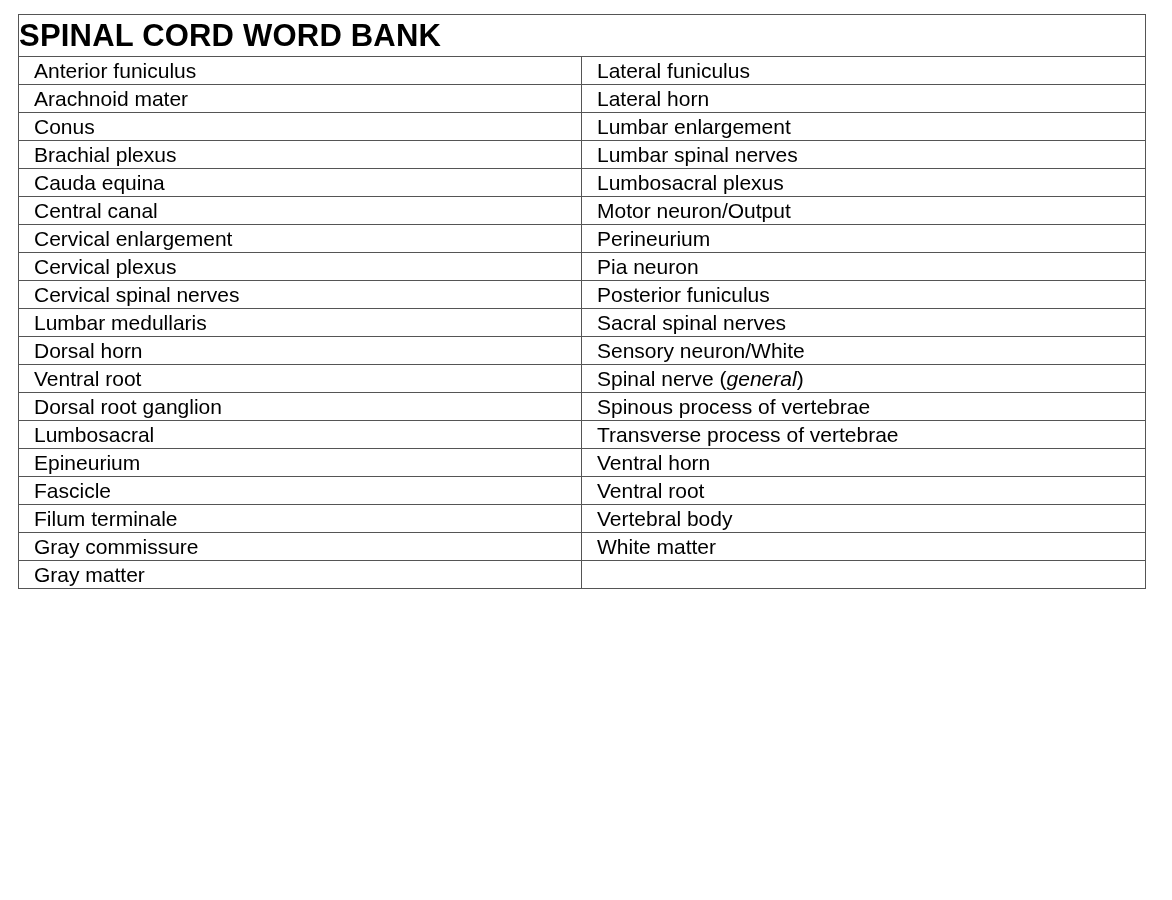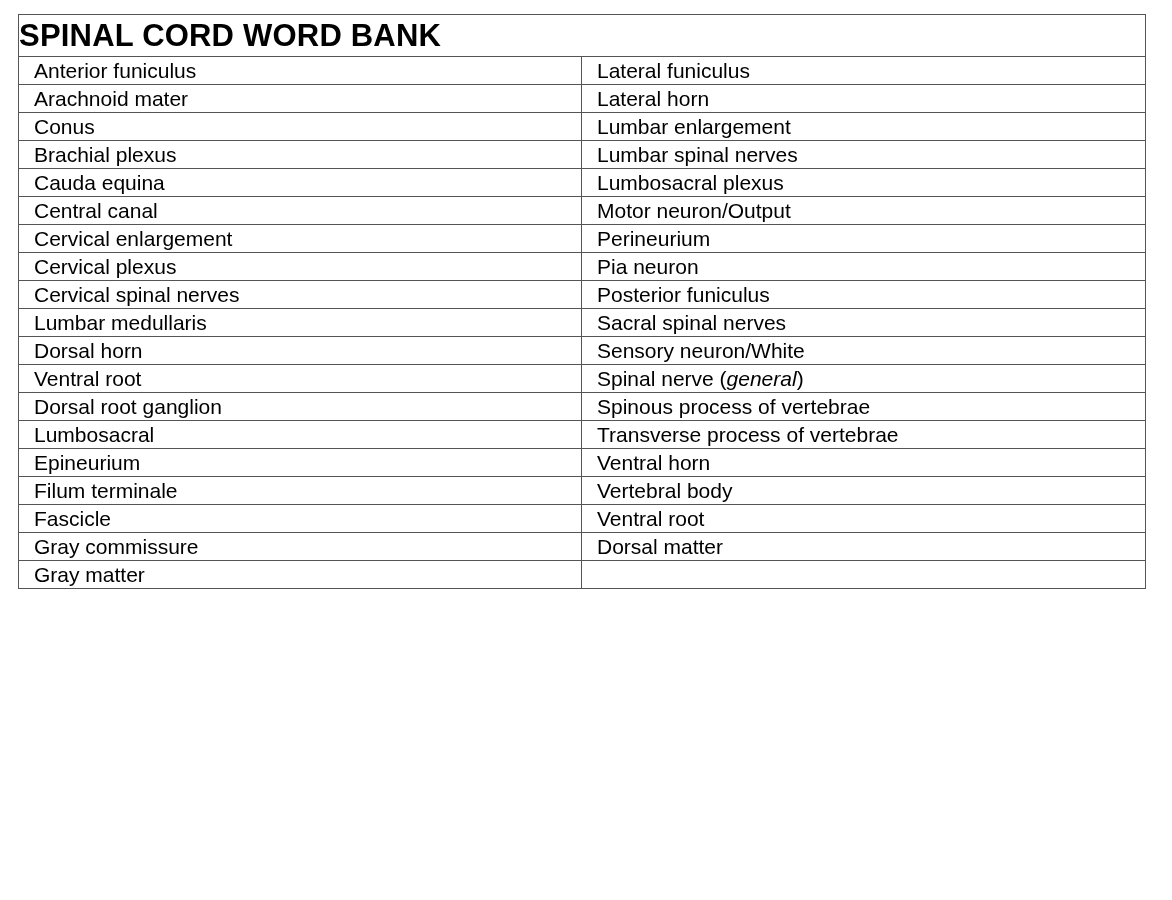--- a/index.html
+++ b/index.html
@@ -80,29 +80,29 @@
       </tr>
       <tr>
         <td class="cell">Lumbosacral</td>
         <td class="cell">Transverse process of vertebrae</td>
       </tr>
       <tr>
         <td class="cell">Epineurium</td>
         <td class="cell">Ventral horn</td>
       </tr>
       <tr>
+        <td class="cell">Fascicle</td>
+        <td class="cell">Ventral root</td>
+      </tr>
+      <tr>
         <td class="cell">Filum terminale</td>
         <td class="cell">Vertebral body</td>
       </tr>
       <tr>
-        <td class="cell">Fascicle</td>
-        <td class="cell">Ventral root</td>
-      </tr>
-      <tr>
         <td class="cell">Gray commissure</td>
-        <td class="cell">Dorsal matter</td>
+        <td class="cell">White matter</td>
       </tr>
       <tr>
         <td class="cell">Gray matter</td>
         <td class="cell"></td>
       </tr>
     </tbody>
 </table>
 
 </body></html>

